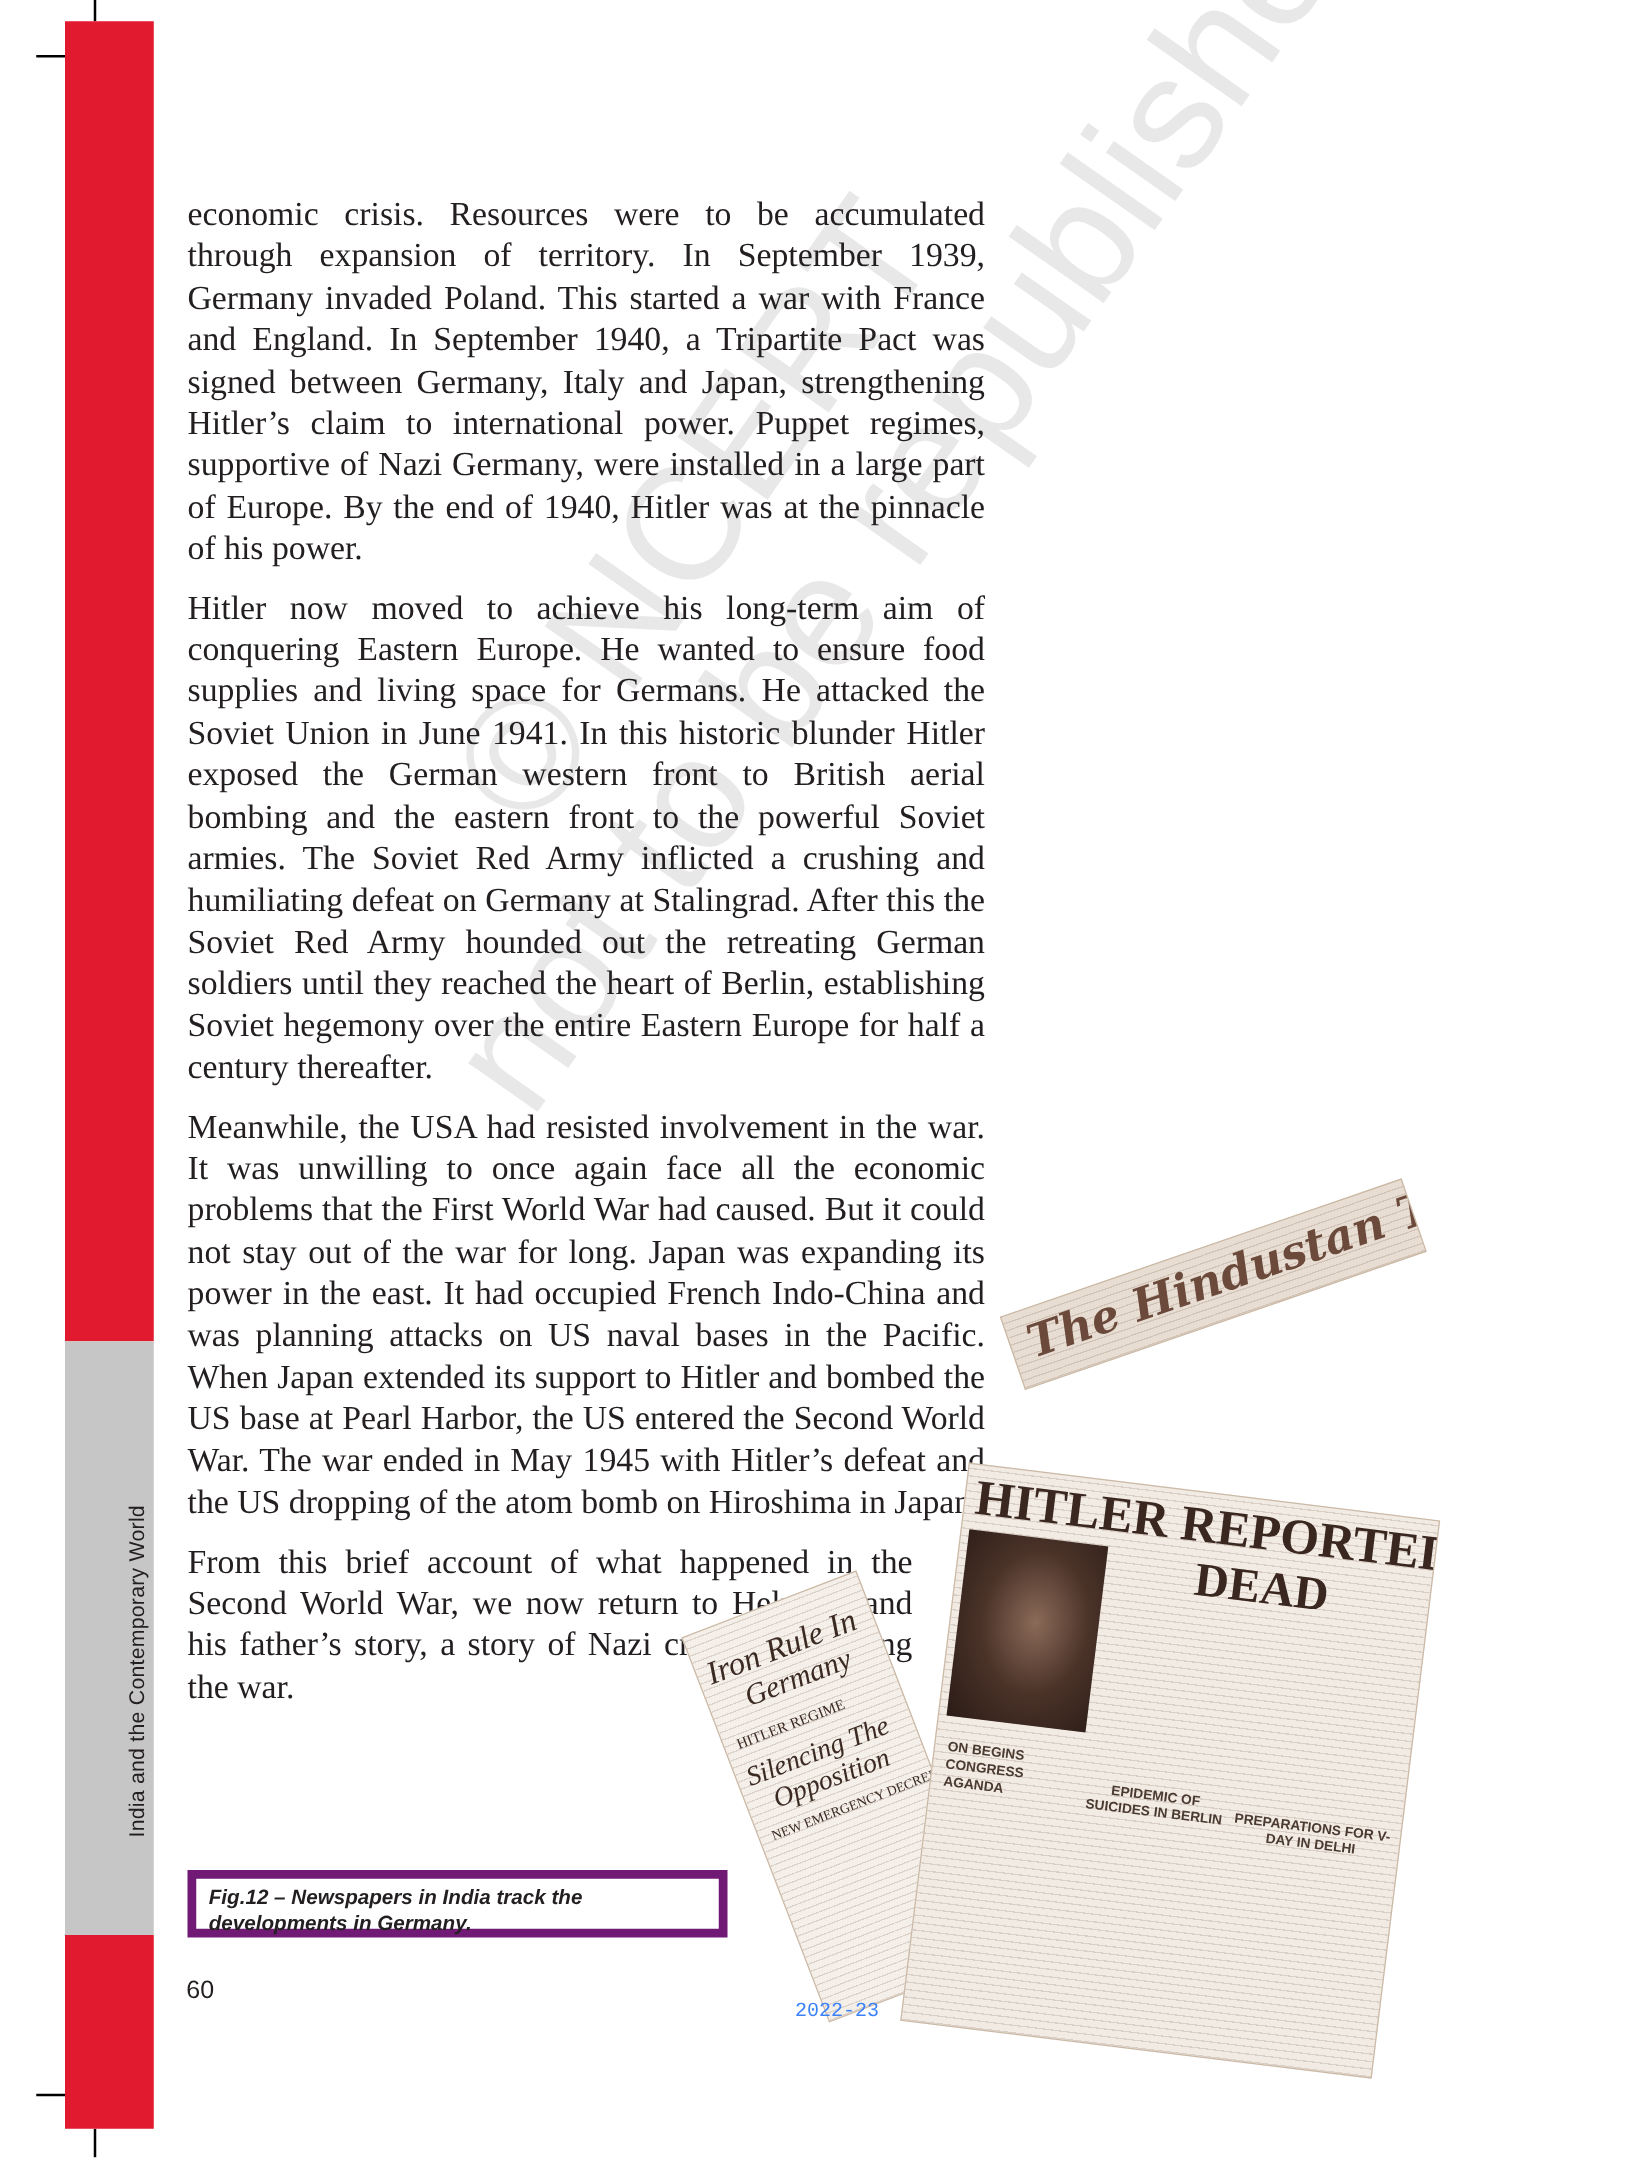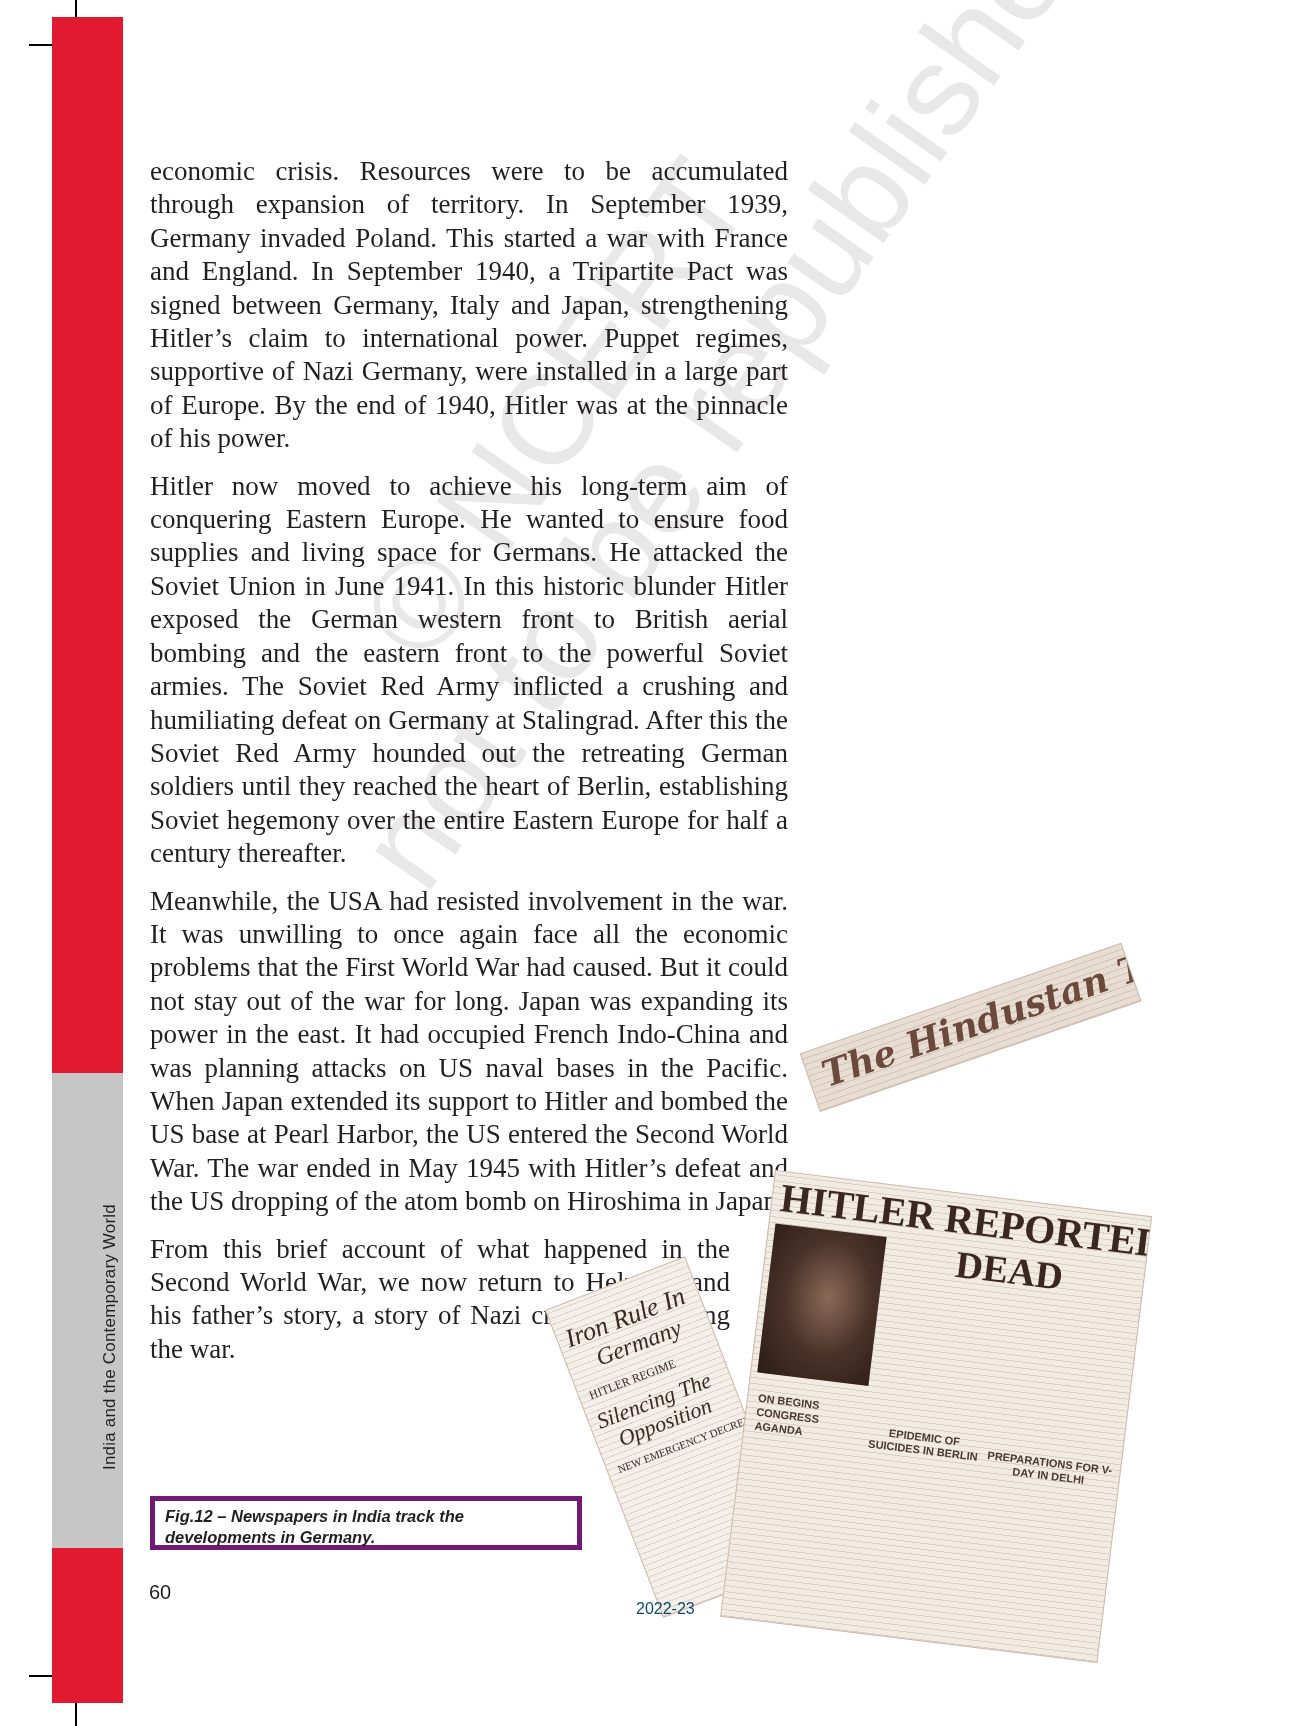--- a/index.html
+++ b/index.html
@@ -29,27 +29,27 @@
   .watermark {
     position: absolute; left: 230px; top: 760px;
     transform-origin: 0 0; transform: rotate(-55deg);
     font-family: "Liberation Sans", "DejaVu Sans", sans-serif;
     font-size: 128px; color: rgba(190,190,190,0.35); line-height: 130px; white-space: nowrap;
     pointer-events: none;
   }
 
   .caption-box {
     position: absolute; left: 150px; top: 1496px; width: 432px; height: 54px;
-    border: 5px solid #701a75; padding: 5px 10px;
+    border: 7px solid #701a75; padding: 5px 10px;
     font-family: "Liberation Sans", "DejaVu Sans", sans-serif;
     font-weight: bold; font-style: italic; font-size: 16.5px; line-height: 21px; color: #231f20;
   }
 
   .page-num { position: absolute; left: 149px; top: 1581px; font-family: "Liberation Sans", "DejaVu Sans", sans-serif; font-size: 20px; color: #231f20; }
-  .year { position: absolute; left: 636px; top: 1600px; font-family: Liberation Sans, sans-serif; font-size: 16px; color: #0c4a6e; z-index: 5; }
+  .year { position: absolute; left: 636px; top: 1600px; font-family: Liberation Mono, monospace; font-size: 16px; color: #3b82f6; z-index: 5; }
 
   
   .paper { position: absolute; background: #efe6dc; border: 1px solid #cbb9a6; overflow: hidden; }
   .paper-lines { position: absolute; inset: 0;
     background-image: repeating-linear-gradient(0deg, rgba(110,80,60,0.18) 0 1px, transparent 1px 6px);
   }
   .masthead {
     left: 820px; top: 1050px; width: 340px; height: 62px;
     transform-origin: 0 100%; transform: rotate(-19deg);
     background: #e8ddd2;

